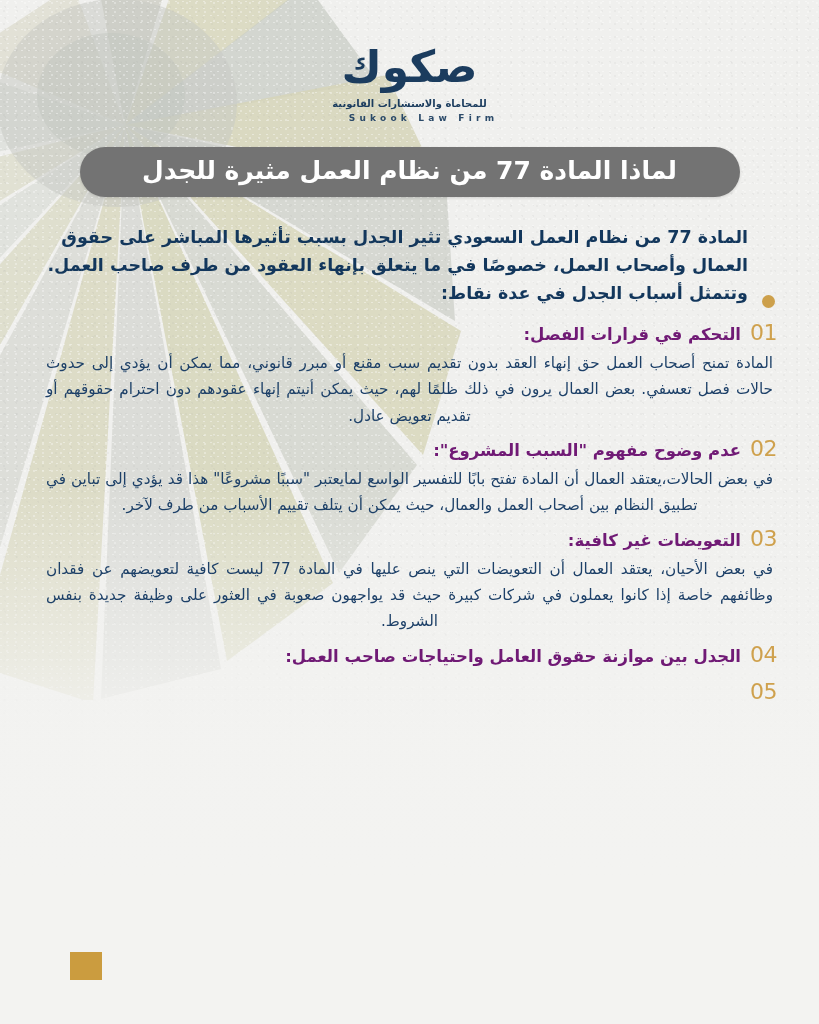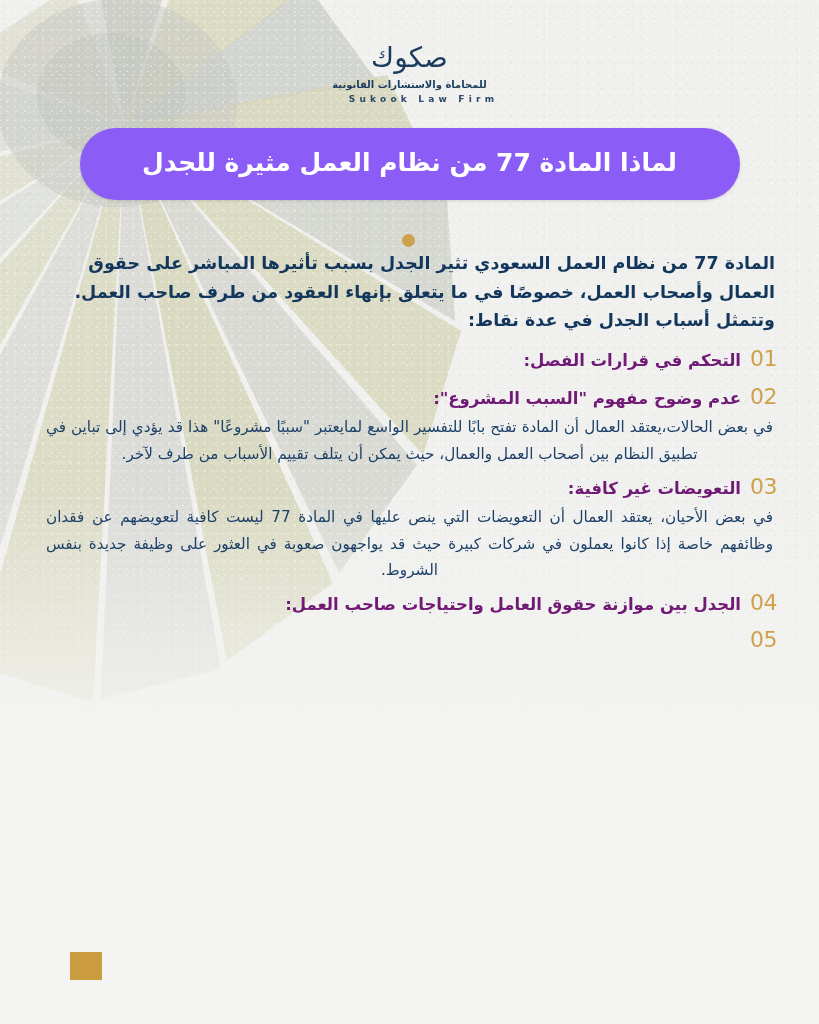--- a/index.html
+++ b/index.html
@@ -69,22 +69,22 @@
   
   .logo-block {
     margin-top: 42px;
     display: flex;
     flex-direction: column;
     align-items: center;
     gap: 2px;
   }
 
   .logo-mark {
-    font-size: 28px;
-    font-weight: normal;
+    font-size: 44px;
+    font-weight: bold;
     color: #1b3c5e;
     letter-spacing: 1px;
     line-height: 1.15;
     direction: rtl;
   }
 
   .logo-sub-ar {
     font-size: 10px;
     font-weight: bold;
     color: #1b3c5e;
@@ -99,45 +99,45 @@
     margin-top: 2px;
     direction: ltr;
     font-weight: bold;
     padding-left: 28px;
   }
 
   
   .title-banner {
     margin: 24px auto 0;
     width: 660px;
-    height: 72px;
-    background: #8b5cf6;
+    height: 50px;
+    background: #737373;
     border-radius: 999px;
     display: flex;
     align-items: center;
     justify-content: center;
     box-shadow: 0 1px 3px rgba(0,0,0,.14);
   }
 
   .title-banner-text {
     color: #ffffff;
     font-size: 25px;
     font-weight: bold;
     letter-spacing: .2px;
     line-height: 1;
     padding-bottom: 3px;
   }
 
   
   .intro-row {
     margin-top: 26px;
     display: flex;
-    flex-direction: column;
-    align-items: center;
-    gap: 2px;
+    flex-direction: row;
+    align-items: flex-end;
+    gap: 14px;
     padding-right: 2px;
   }
 
   .intro-bullet {
     flex: 0 0 auto;
     width: 13px;
     height: 13px;
     border-radius: 50%;
     background: #cda04b;
     margin-top: 8px;
@@ -263,20 +263,21 @@
     <div class="intro-text">المادة 77 من نظام العمل السعودي تثير الجدل بسبب تأثيرها المباشر على حقوق العمال وأصحاب العمل، خصوصًا في ما يتعلق بإنهاء العقود من طرف صاحب العمل. وتتمثل أسباب الجدل في عدة نقاط:</div>
   </div>
 
   <div class="sections">
 
     <div class="section">
       <div class="section-head">
         <span class="section-num">01</span>
         <span class="section-title">التحكم في قرارات الفصل:</span>
       </div>
+      <div class="section-body">المادة تمنح أصحاب العمل حق إنهاء العقد بدون تقديم سبب مقنع أو مبرر قانوني، مما يمكن أن يؤدي إلى حدوث حالات فصل تعسفي. بعض العمال يرون في ذلك ظلمًا لهم، حيث يمكن أنيتم إنهاء عقودهم دون احترام حقوقهم أو تقديم تعويض عادل.</div>
     </div>
 
     <div class="section">
       <div class="section-head">
         <span class="section-num">02</span>
         <span class="section-title">عدم وضوح مفهوم "السبب المشروع":</span>
       </div>
       <div class="section-body">في بعض الحالات،يعتقد العمال أن المادة تفتح بابًا للتفسير الواسع لمايعتبر "سببًا مشروعًا" هذا قد يؤدي إلى تباين في تطبيق النظام بين أصحاب العمل والعمال، حيث يمكن أن يتلف تقييم الأسباب من طرف لآخر.</div>
     </div>
 

